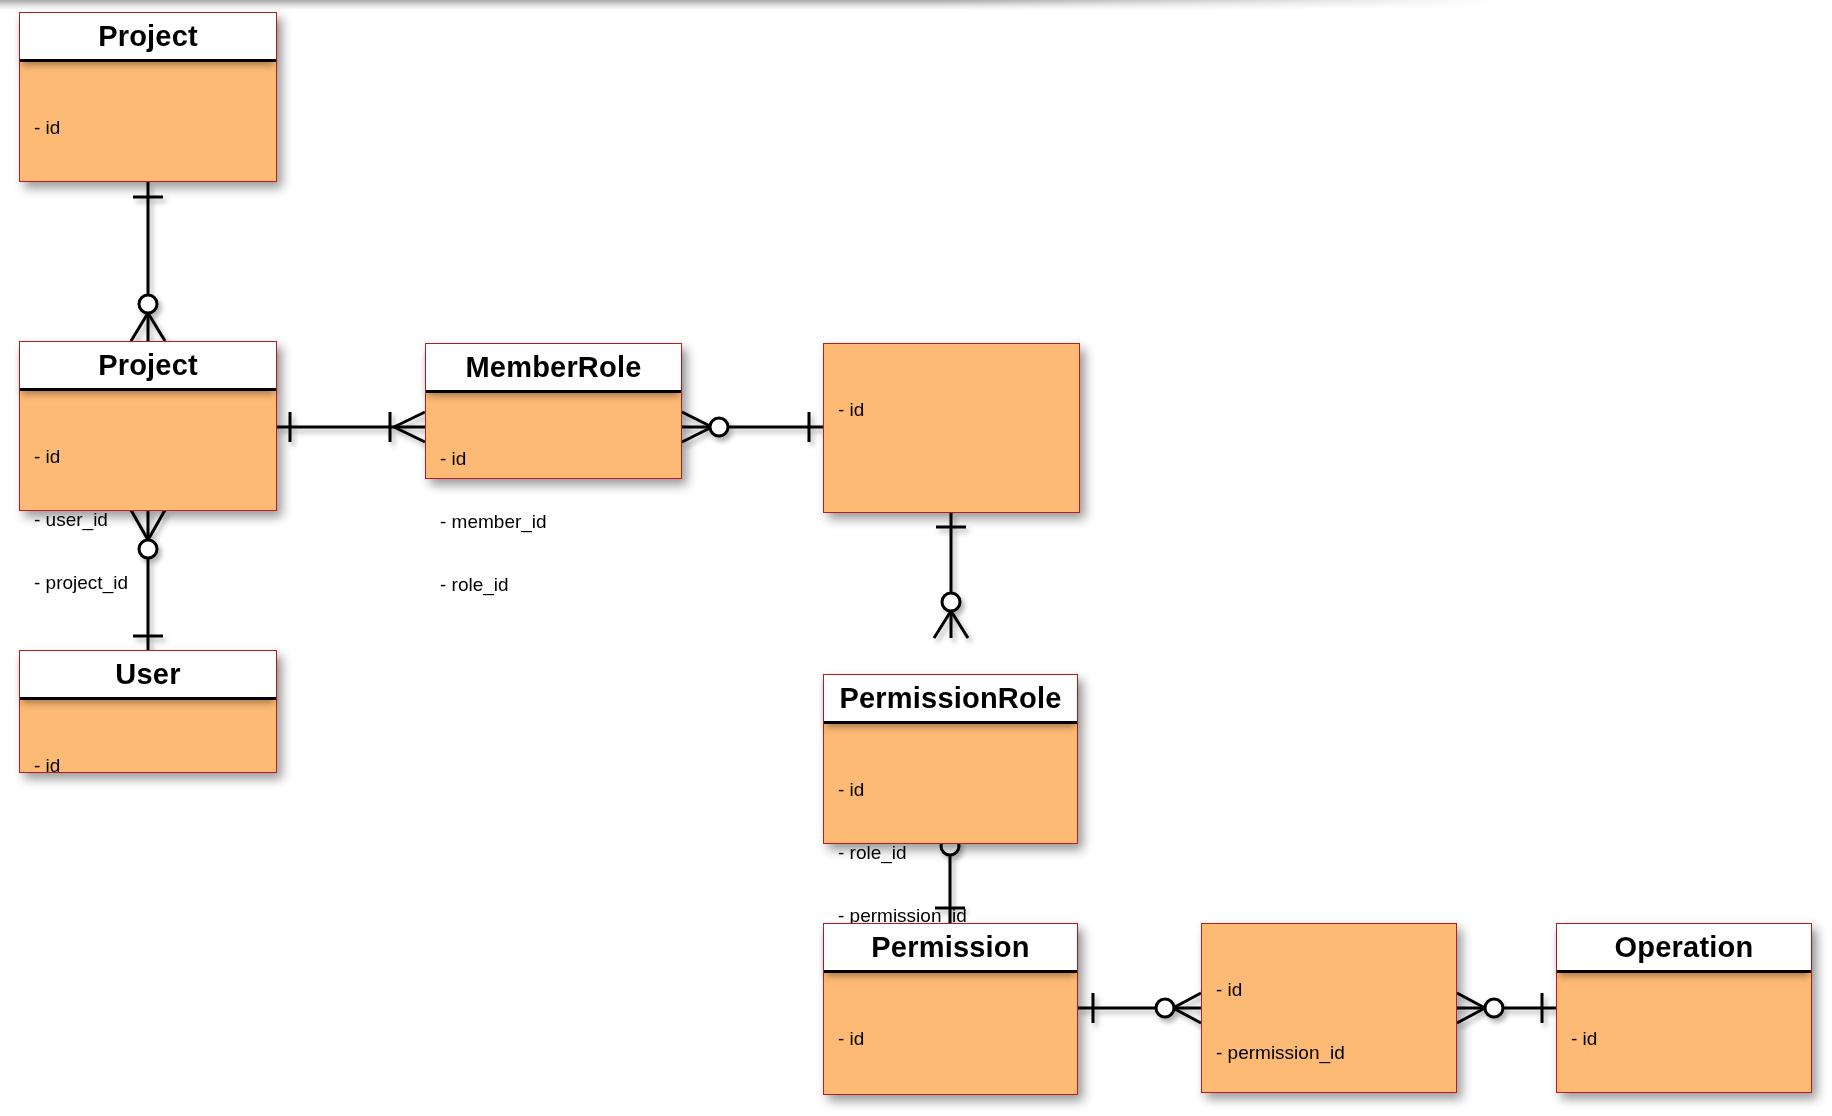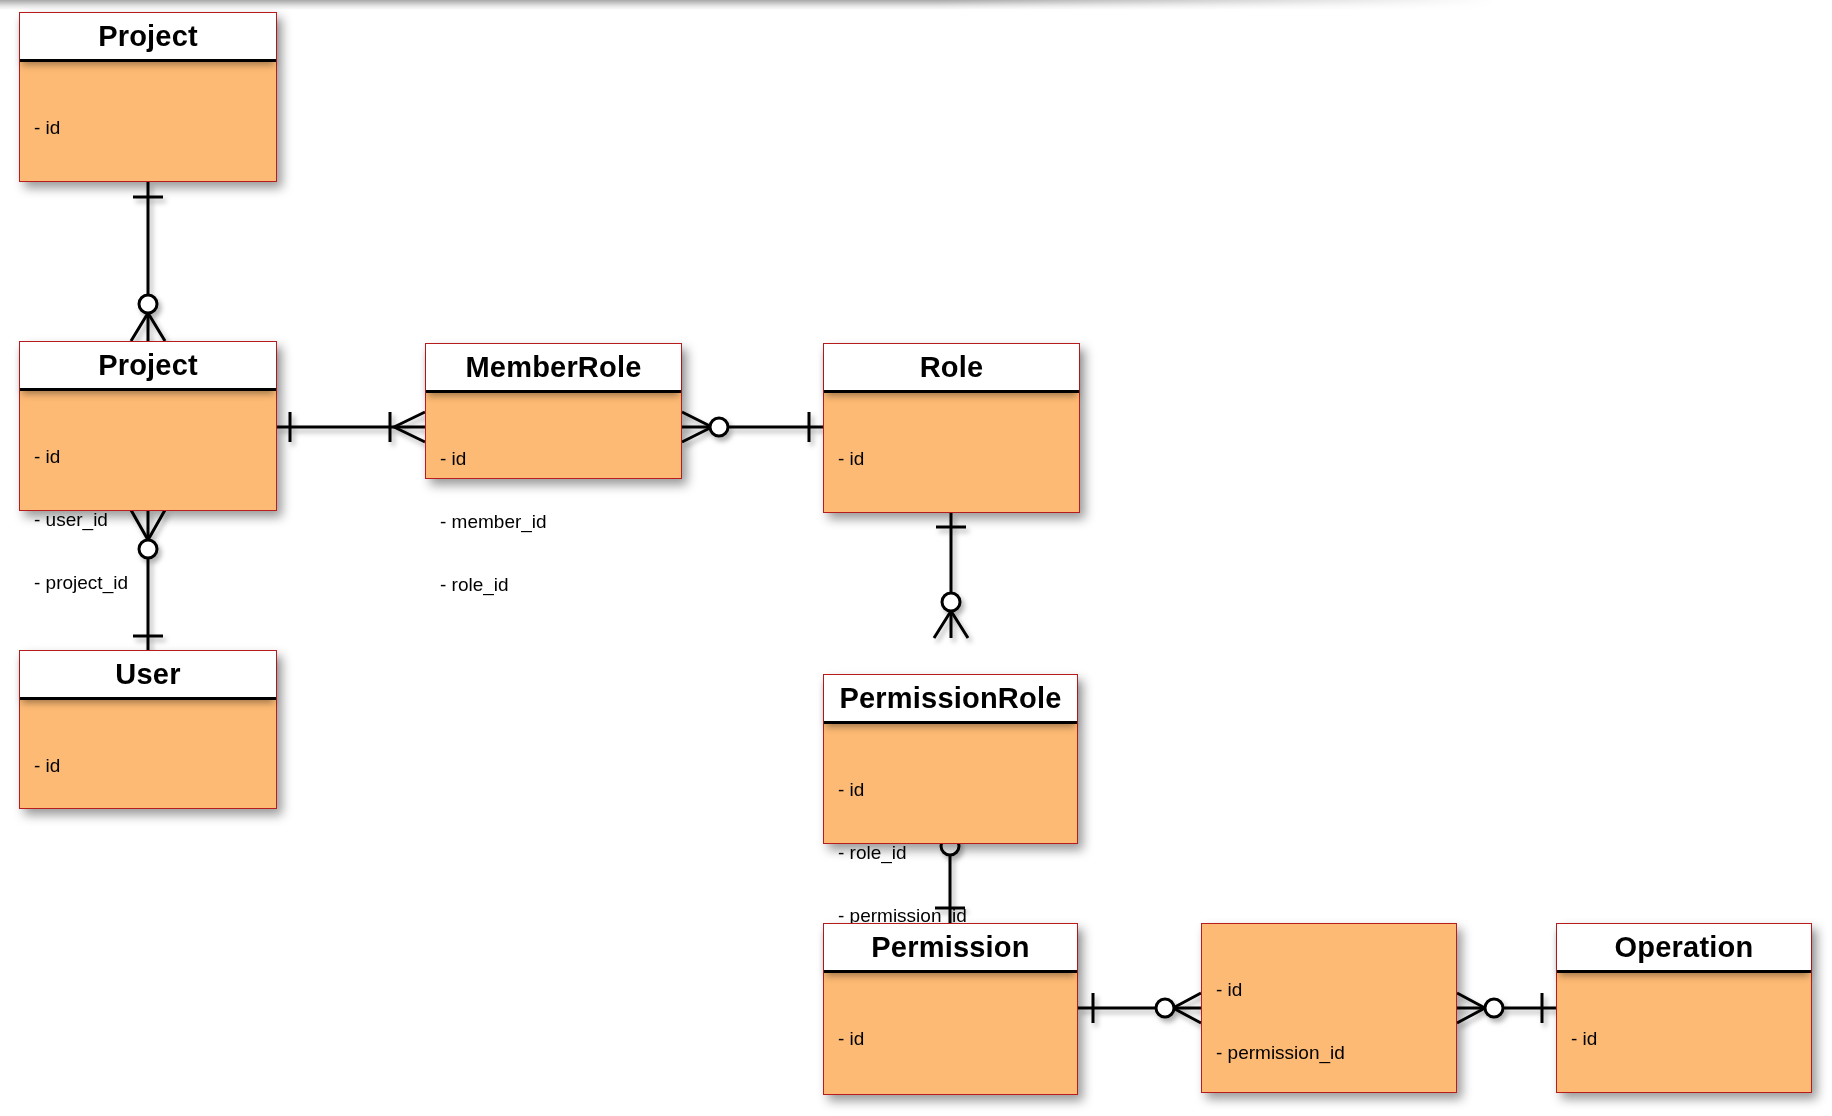--- a/index.html
+++ b/index.html
@@ -129,38 +129,37 @@
 
 <div class="entity" style="left:19px; top:341px; width:258px; height:170px">
   <div class="entity-header">Project</div>
   <div class="entity-body">
     <div>- id</div>
     <div>- user_id</div>
     <div>- project_id</div>
   </div>
 </div>
 
-<div class="entity" style="left:19px; top:650px; width:258px; height:159px">
+<div class="entity" style="left:19px; top:650px; width:258px; height:123px">
   <div class="entity-header">User</div>
   <div class="entity-body">
     <div>- id</div>
   </div>
 </div>
 
 <div class="entity" style="left:425px; top:343px; width:257px; height:136px">
   <div class="entity-header">MemberRole</div>
   <div class="entity-body">
     <div>- id</div>
     <div>- member_id</div>
     <div>- role_id</div>
   </div>
 </div>
 
 <div class="entity" style="left:823px; top:343px; width:257px; height:170px">
-  <div class="entity-header">Role</div>
   <div class="entity-body">
     <div>- id</div>
   </div>
 </div>
 
 <div class="entity" style="left:823px; top:674px; width:255px; height:170px">
   <div class="entity-header">PermissionRole</div>
   <div class="entity-body">
     <div>- id</div>
     <div>- role_id</div>

